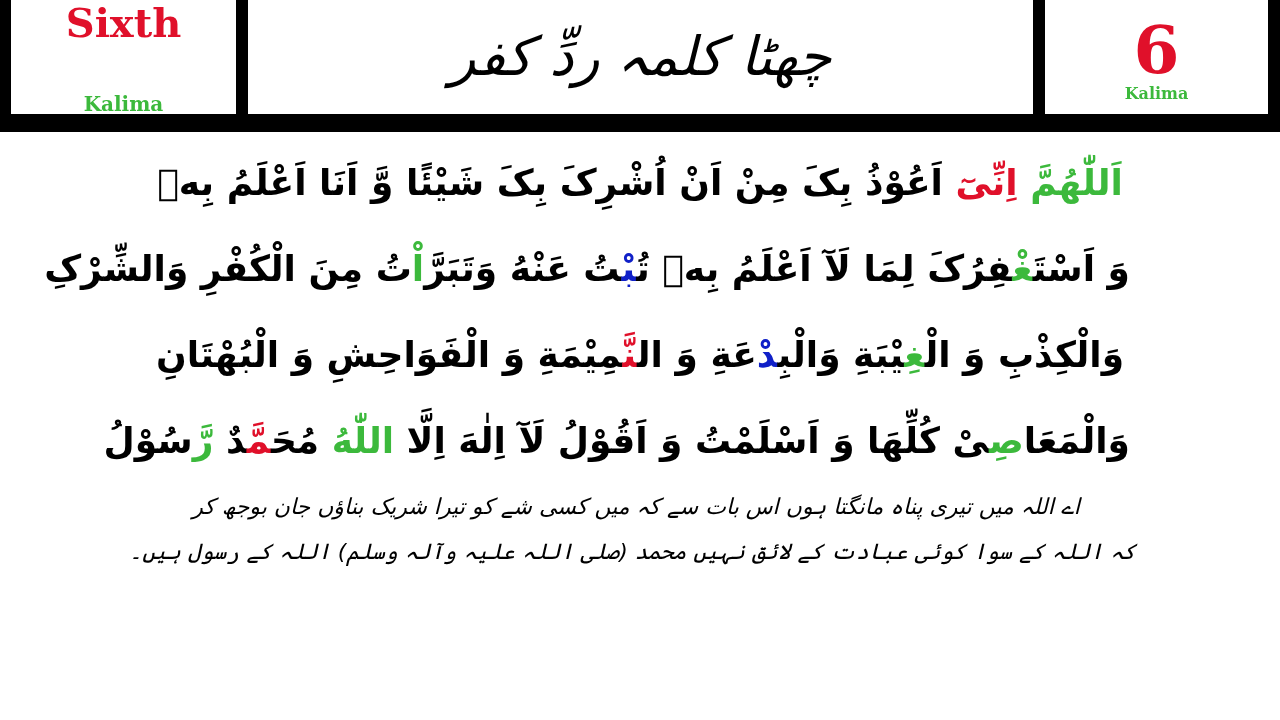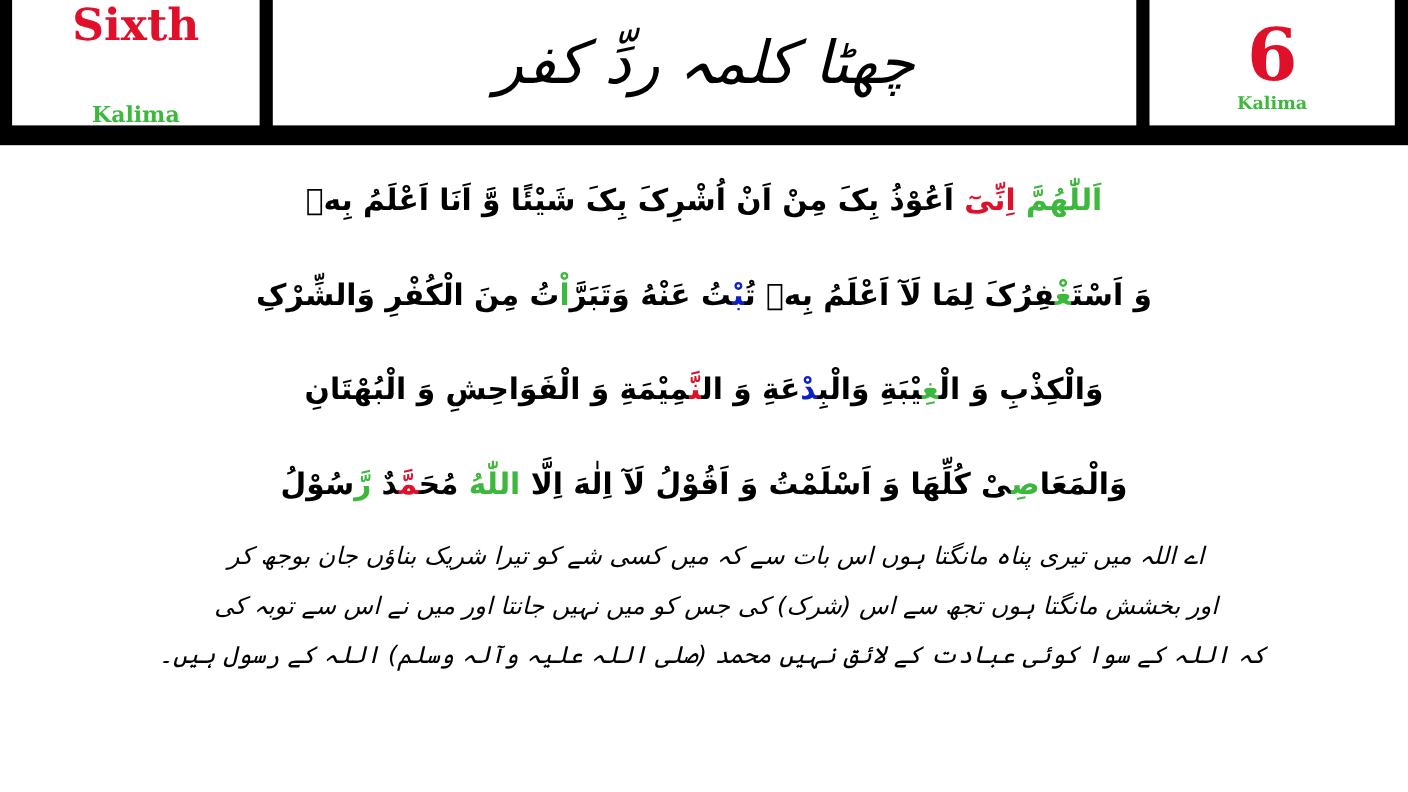--- a/index.html
+++ b/index.html
@@ -40,26 +40,26 @@
       font-family: "DejaVu Sans", sans-serif; font-size: 54px;
       direction: rtl; color: #000; line-height: 100px; font-style: italic;
     }
 
     .arabic-block {
       position: absolute; left: 150px; width: 980px; top: 140px;
       direction: rtl; text-align: center;
     }
     .arabic-line {
       font-family: "DejaVu Sans", sans-serif; font-weight: bold;
-      font-size: 27px; height: 86px; line-height: 86px; color: #000;
+      font-size: 36px; height: 86px; line-height: 86px; color: #000;
       white-space: nowrap;
     }
 
     .urdu-block {
-      position: absolute; left: 151px; width: 1000px; top: 484px;
+      position: absolute; left: 136px; width: 1000px; top: 484px;
       direction: rtl; text-align: center;
     }
     .urdu-line {
       font-family: "DejaVu Sans", sans-serif; font-size: 22px;
       height: 45px; line-height: 45px; color: #000; white-space: nowrap;
       font-style: italic;
     }
   </style>
 </head>
 <body>
@@ -82,15 +82,14 @@
 
 <div class="arabic-block">
   <div class="arabic-line"><span style="color: rgb(60, 185, 60);">اَللّٰهُمَّ </span><span style="color: rgb(224, 16, 42);">اِنِّیٓ </span><span>اَعُوْذُ بِکَ مِنْ اَنْ اُشْرِکَ بِکَ شَیْئًا وَّ اَنَا اَعْلَمُ بِهٖ</span></div>
   <div class="arabic-line"><span>وَ اَسْتَ</span><span style="color: rgb(60, 185, 60);">غْ</span><span>فِرُکَ لِمَا لَآ اَعْلَمُ بِهٖ تُ</span><span style="color: rgb(16, 32, 200);">بْ</span><span>تُ عَنْهُ وَتَبَرَّ</span><span style="color: rgb(60, 185, 60);">اْ</span><span>تُ مِنَ الْکُفْرِ وَالشِّرْکِ</span></div>
   <div class="arabic-line"><span>وَالْکِذْبِ وَ الْ</span><span style="color: rgb(60, 185, 60);">غِ</span><span>یْبَةِ وَالْبِ</span><span style="color: rgb(16, 32, 200);">دْ</span><span>عَةِ وَ ال</span><span style="color: rgb(224, 16, 42);">نَّ</span><span>مِیْمَةِ وَ الْفَوَاحِشِ وَ الْبُهْتَانِ</span></div>
   <div class="arabic-line"><span>وَالْمَعَا</span><span style="color: rgb(60, 185, 60);">صِ</span><span>یْ کُلِّهَا وَ اَسْلَمْتُ وَ اَقُوْلُ لَآ اِلٰهَ اِلَّا </span><span style="color: rgb(60, 185, 60); margin-top: 36px;">اللّٰهُ</span><span> مُحَ</span><span style="color: rgb(224, 16, 42);">مَّ</span><span>دٌ </span><span style="color: rgb(60, 185, 60);">رَّ</span><span>سُوْلُ </span></div>
 </div>
 
 <div class="urdu-block">
   <div class="urdu-line">اے اللہ میں تیری پناہ مانگتا ہوں اس بات سے کہ میں کسی شے کو تیرا شریک بناؤں جان بوجھ کر</div>
-  <div class="urdu-line">اور بخشش مانگتا ہوں تجھ سے اس (شرک) کی جس کو میں نہیں جانتا اور میں نے اس سے توبہ کی</div>
   <div class="urdu-line">کہ اللہ کے سوا کوئی عبادت کے لائق نہیں محمد (صلی اللہ علیہ وآلہ وسلم) اللہ کے رسول ہیں۔</div>
 </div>
 
 </body></html>

